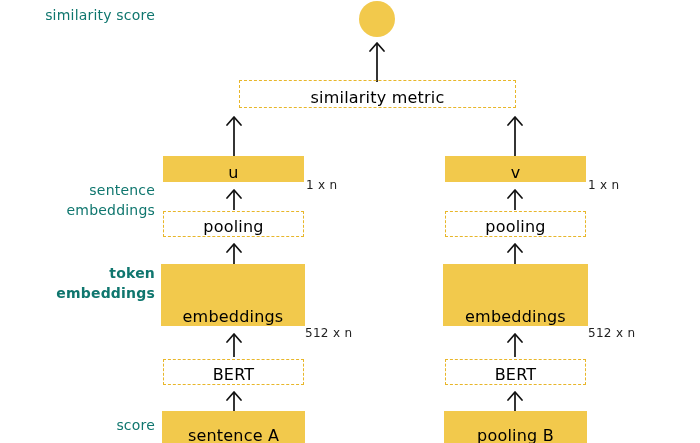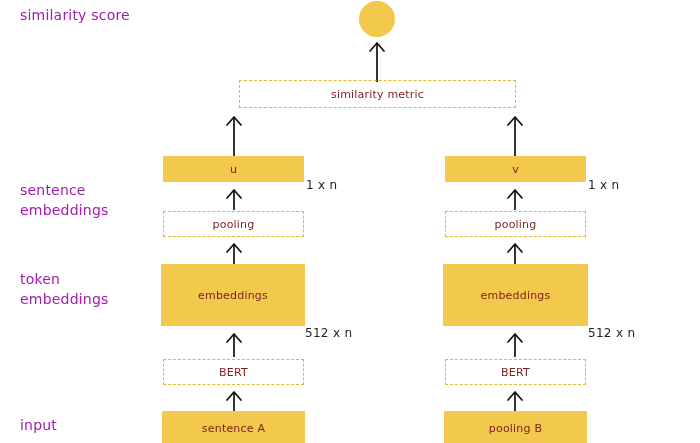--- a/index.html
+++ b/index.html
@@ -13,37 +13,37 @@
   #stage {
     position: relative;
     width: 700px;
     height: 443px;
     background: #ffffff;
   }
 
   
   .row-label {
     position: absolute;
-    text-align: left;
-    color: #a21caf;
+    text-align: right;
+    color: #0f766e;
     font-size: 14px;
     line-height: 1.45;
     letter-spacing: .2px;
     white-space: pre-line;
     font-family: "DejaVu Sans", sans-serif;
   }
 
   
   .box {
     position: absolute;
     display: flex;
-    align-items: center;
+    align-items: flex-end;
     justify-content: center;
-    font-size: 11px;
-    color: #7f1d1d;
+    font-size: 16px;
+    color: #000000;
     letter-spacing: .2px;
     font-family: "DejaVu Sans", sans-serif;
   }
   .box.solid {
     background: #f2c94c;
     border: none;
   }
   .box.dashed {
     background: transparent;
     border: 1.6px dashed #e8b629;
@@ -86,24 +86,24 @@
 </head>
 <body>
 
 <div id="stage">
 
   <div class="row-label" style="left:20px; top:5px; width:135px;">similarity score</div>
 
   <div class="row-label" style="left:20px; top:152px; width:135px;margin-top:28px;">sentence
 embeddings</div>
 
-  <div class="row-label" style="left:20px; top:269px; width:135px;">token
+  <div class="row-label" style="left:20px; top:263px; width:135px;font-weight:bold;">token
 embeddings</div>
 
-  <div class="row-label" style="left:20px; top:415px; width:135px;">input</div>
+  <div class="row-label" style="left:20px; top:415px; width:135px;">score</div>
 
   <div class="score-dot" style="left:359px; top:1px; width:36px; height:36px;"></div>
 
   <svg class="arrow" style="left:364px; top:38px;" width="26" height="44" viewBox="0 0 26 44">
     <line x1="13" y1="44" x2="13" y2="6"></line>
     <polyline points="6,13 13,5 20,13"></polyline>
   </svg>
 
   <div class="box dashed" style="left:239px; top:80px; width:277px; height:28px;">
     <span>similarity metric</span>

